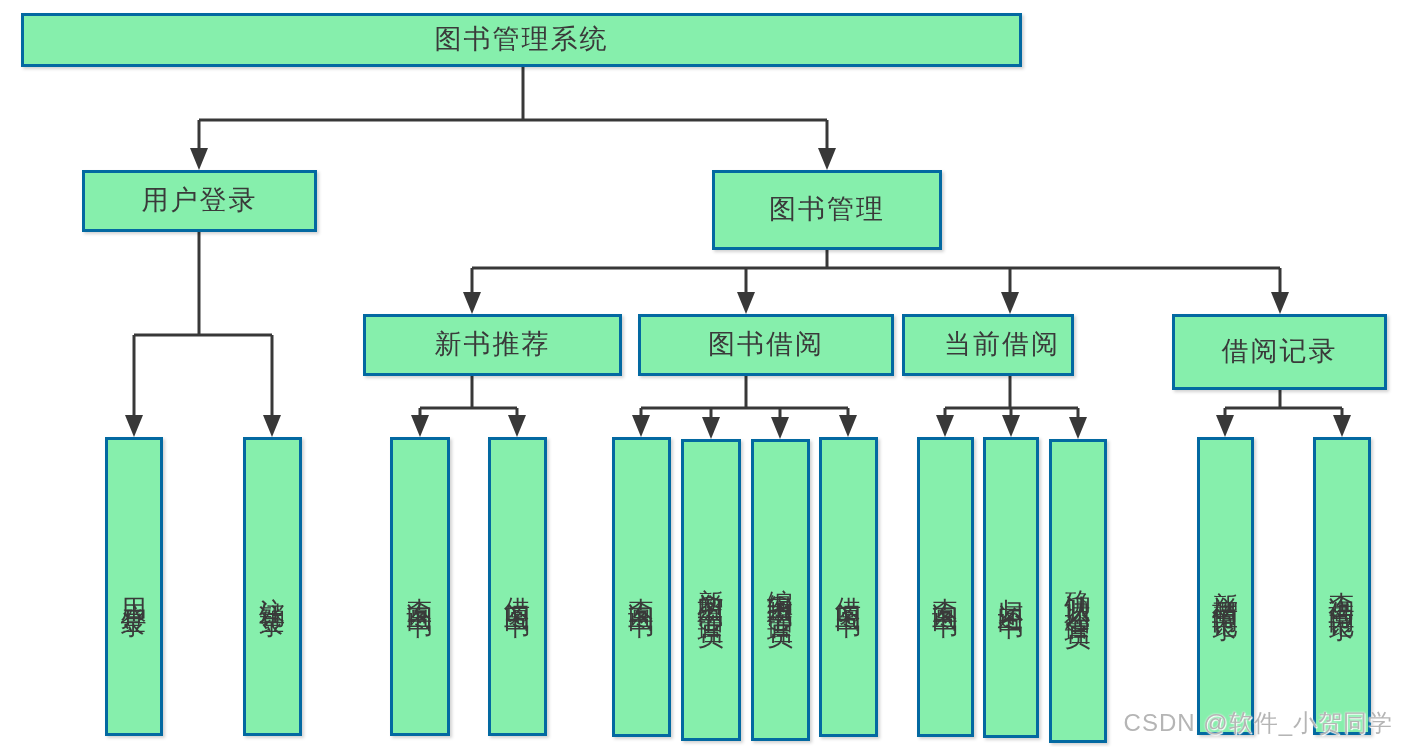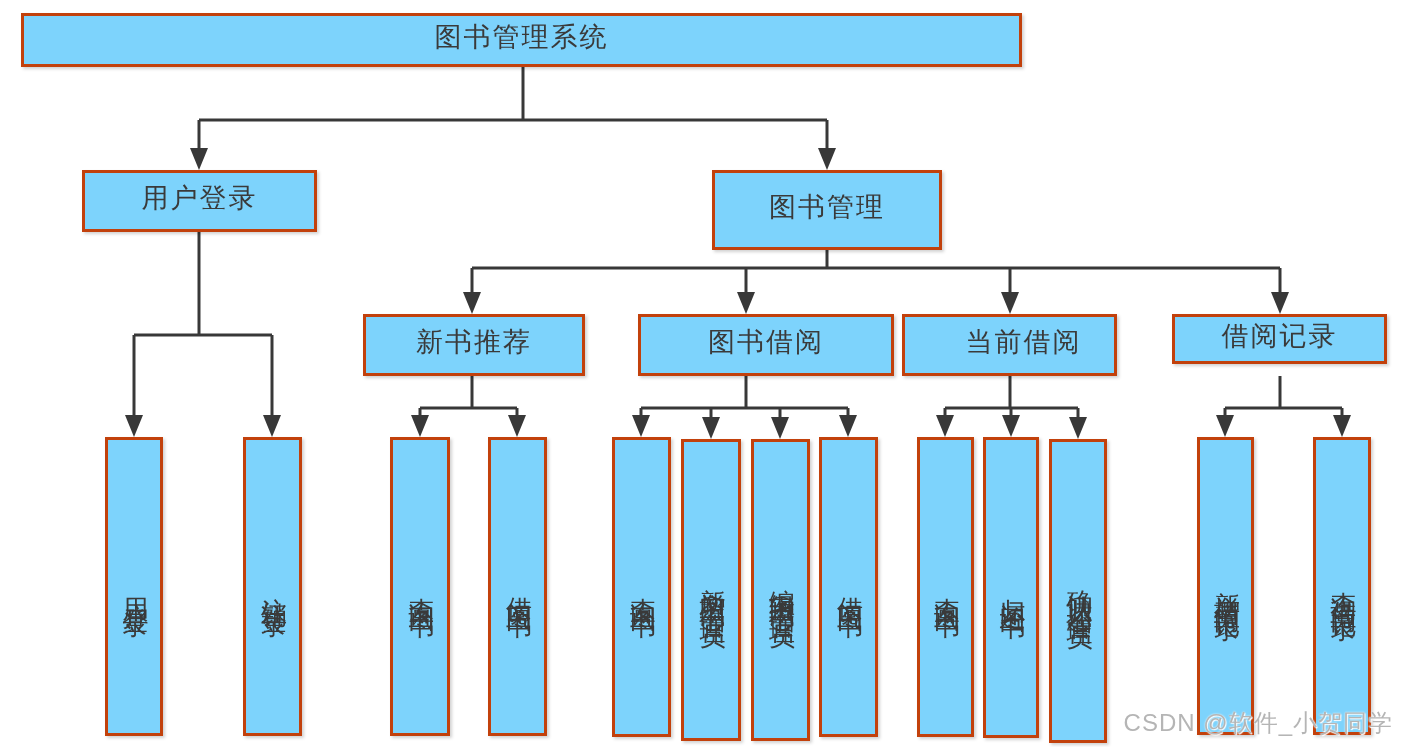--- a/index.html
+++ b/index.html
@@ -14,28 +14,27 @@
     color: #3a3a3a;
   }
   svg.connectors {
     position: absolute;
     left: 0; top: 0;
     width: 1405px; height: 747px;
     z-index: 1;
   }
   .node {
     position: absolute;
-    background: #7dd3fc;
-    border: 3px solid #c2410c;
+    background: #86efac;
+    border: 3px solid #0369a1;
     display: flex;
     align-items: center;
     justify-content: center;
     z-index: 2;
     box-shadow: 2px 2px 3px rgba(0,0,0,0.18);
-    font-family: Liberation Mono, monospace;
   }
   .node.h span {
     font-size: 27px;
     letter-spacing: 2px;
     line-height: 1.1;
     white-space: nowrap;
   }
   .node.v span {
     writing-mode: vertical-rl;
     text-orientation: mixed;
@@ -131,30 +130,30 @@
     <span>图书管理系统</span>
   </div>
 
   <div class="node h" style="left:82px; top:170px; width:235px; height:62px;">
     <span>用户登录</span>
   </div>
   <div class="node h" style="left:712px; top:170px; width:230px; height:80px;">
     <span>图书管理</span>
   </div>
 
-  <div class="node h" style="left:363px; top:314px; width:222px; height:62px;text-align:right;">
+  <div class="node h" style="left:363px; top:314px; width:259px; height:62px;text-align:right;">
     <span>新书推荐</span>
   </div>
   <div class="node h" style="left:638px; top:314px; width:256px; height:62px;">
     <span>图书借阅</span>
   </div>
-  <div class="node h" style="left:902px; top:314px; width:215px; height:62px;padding-left:28px;">
+  <div class="node h" style="left:902px; top:314px; width:172px; height:62px;padding-left:28px;">
     <span>当前借阅</span>
   </div>
-  <div class="node h" style="left:1172px; top:314px; width:215px; height:50px;">
+  <div class="node h" style="left:1172px; top:314px; width:215px; height:76px;">
     <span>借阅记录</span>
   </div>
 
   <div class="node v" style="left:105px; top:437px; width:58px; height:299px;">
     <span>用户登录</span>
   </div>
   <div class="node v" style="left:243px; top:437px; width:59px; height:299px;">
     <span>注销登录</span>
   </div>
 

